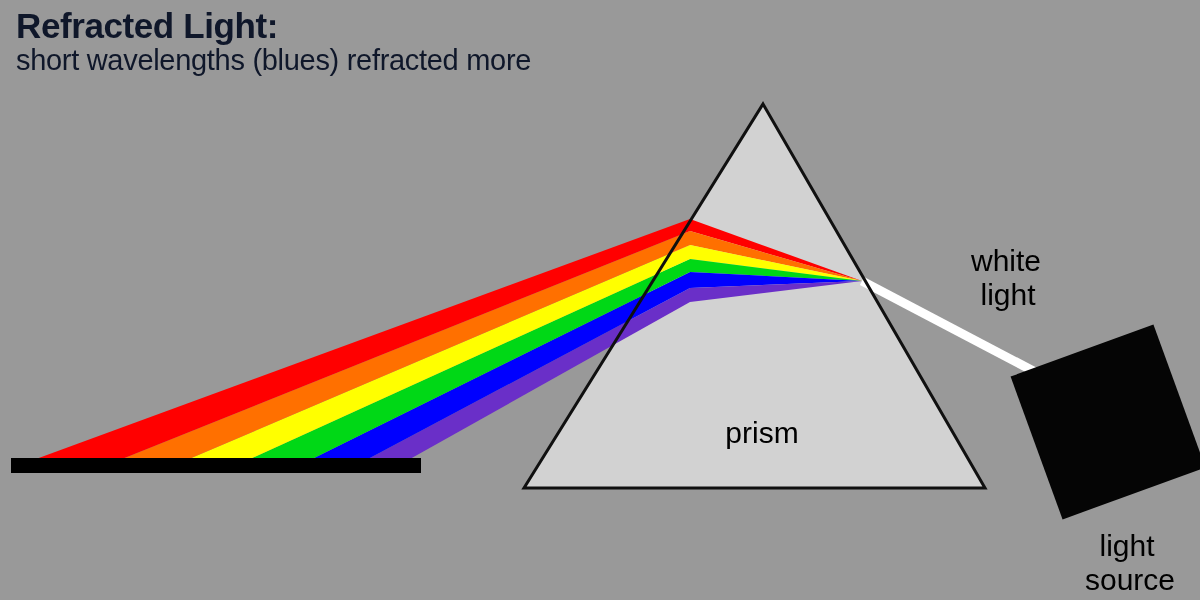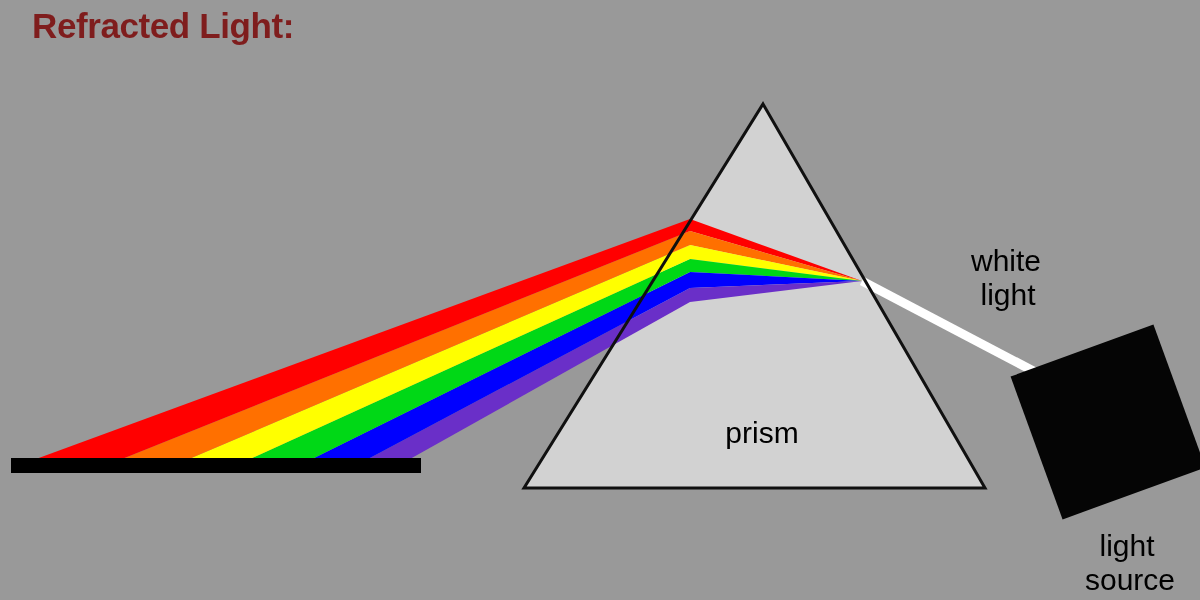--- a/index.html
+++ b/index.html
@@ -19,24 +19,24 @@
   #diagram-svg {
     position: absolute;
     left: 0;
     top: 0;
     width: 1200px;
     height: 600px;
     display: block;
   }
   .caption-block {
     position: absolute;
-    left: 32px;
+    left: 16px;
     top: 8px;
     width: 720px;
-    color: #7f1d1d;
+    color: #0f172a;
     line-height: 1.02;
     user-select: none;
   }
   .caption-title {
     font-size: 35px;
     font-weight: bold;
     letter-spacing: -0.4px;
     margin: 0 0 2px 0;
     white-space: nowrap;
   }
@@ -54,20 +54,21 @@
   }
   .svg-label-anchor-mid { text-anchor: middle; }
 </style>
 </head>
 <body>
 
 <div id="stage" style="background: rgb(153, 153, 153); width: 1200px; height: 600px;">
 
   <div class="caption-block">
     <p class="caption-title">Refracted Light:</p>
+    <p class="caption-line">short wavelengths (blues) refracted more</p>
   </div>
 
   <svg id="diagram-svg" viewBox="0 0 1200 600">
 
     <defs>
 
       <clipPath id="clip-left-of-screen">
         <rect x="0" y="0" width="1200" height="466"></rect>
       </clipPath>
 

